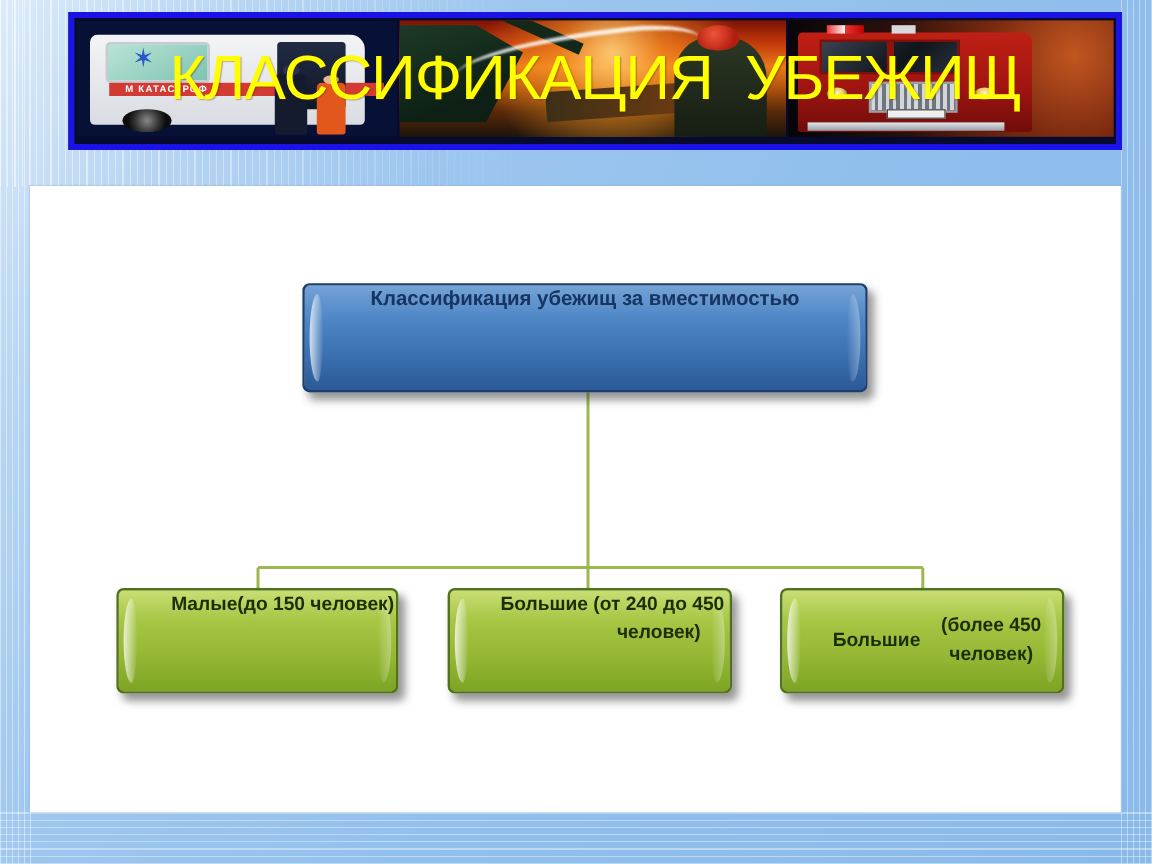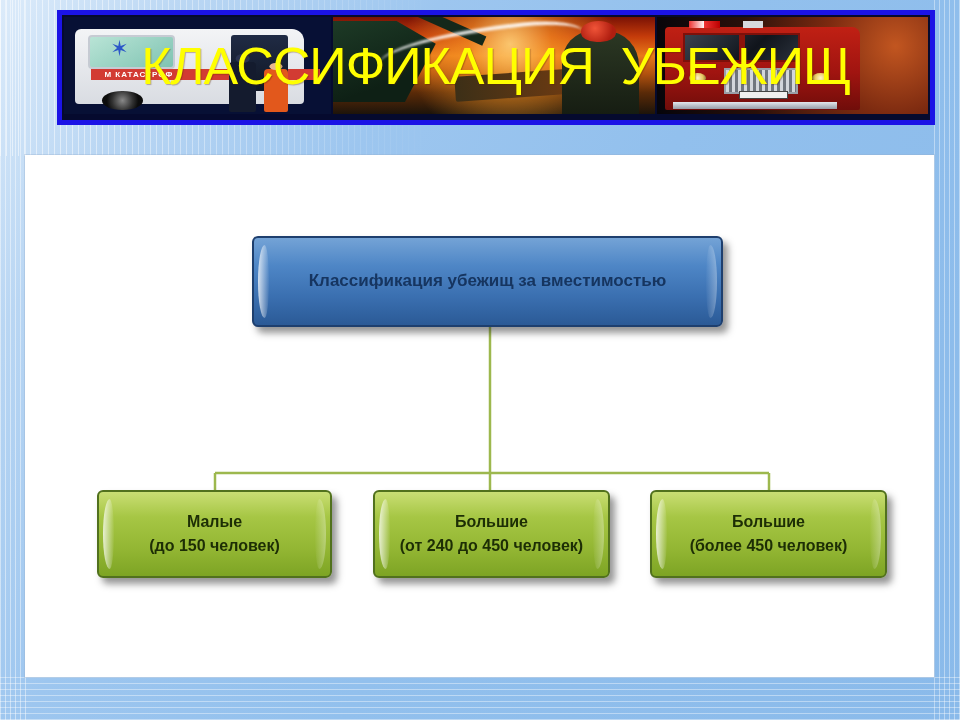--- a/index.html
+++ b/index.html
@@ -72,35 +72,35 @@
 
   .banner-title{position:absolute;left:0;right:0;top:50%;transform:translateY(-54%);
     text-align:center;color:#ffff00;font-size:52px;letter-spacing:-1px;white-space:pre;
     text-shadow:1px 1px 1px rgba(90,40,0,.35);}
 
   
   .panel{position:absolute;left:25px;top:155px;width:909px;height:522px;background:#ffffff;
     box-shadow:0 0 0 1px rgba(150,175,205,.35);}
   .connectors{position:absolute;left:0;top:0;}
 
-  .node{position:absolute;box-sizing:border-box;display:flex;flex-direction:column;justify-content:center;
+  .node{position:absolute;box-sizing:border-box;display:flex;flex-direction:row;justify-content:center;
     text-align:center;border-radius:6px;box-shadow:5px 6px 7px rgba(45,45,45,.5);}
   .node::before{content:"";position:absolute;left:4px;top:7px;bottom:7px;width:11px;border-radius:60% 40% 40% 60%/50% 50% 50% 50%;
     background:linear-gradient(90deg,rgba(255,255,255,.9),rgba(255,255,255,.05));opacity:.85;}
   .node::after{content:"";position:absolute;right:4px;top:7px;bottom:7px;width:11px;border-radius:40% 60% 60% 40%/50%;
     background:linear-gradient(270deg,rgba(255,255,255,.55),rgba(255,255,255,.03));opacity:.6;}
   .node .line1{position:relative;z-index:1;}
   .node .line2{position:relative;z-index:1;}
 
   .root-box{left:227px;top:81px;width:471px;height:91px;
     border:2px solid #1e3f6e;color:#163560;font-size:17px;font-weight:bold;line-height:1.35;
     background:linear-gradient(180deg,#74a3d6 0%,#4e86c6 32%,#3a6fb0 68%,#2b5a96 100%);}
   .child-box{top:335px;width:235px;height:88px;
     border:2px solid #51711d;color:#1d2e05;font-size:16px;font-weight:bold;line-height:1.5;
-    background:linear-gradient(180deg,#c9de74 0%,#a6c644 30%,#93b633 68%,#7da424 100%);}
+    background:linear-gradient(180deg,#c9de74 0%,#a6c644 30%,#93b633 68%,#7da424 100%);padding-left:42px;}
   .child-0{left:72px;}
   .child-1{left:348px;width:237px;}
   .child-2{left:625px;width:237px;align-items:center;}
 </style>
 </head>
 <body>
 
 <div class="slide">
 
   <div class="stripes-topleft"></div>

